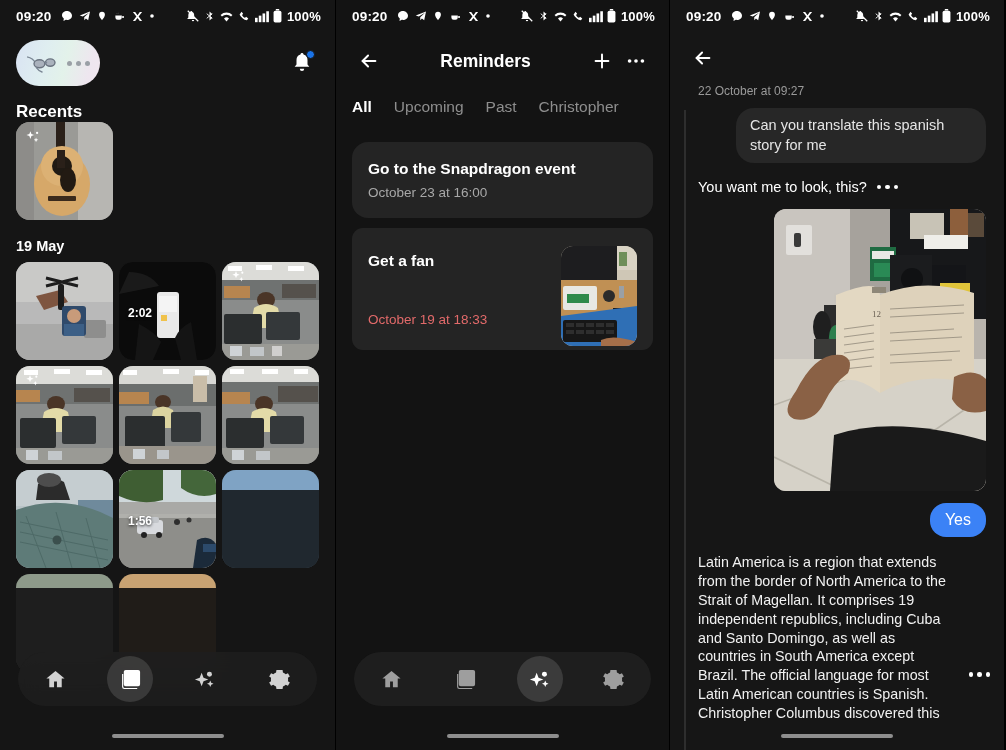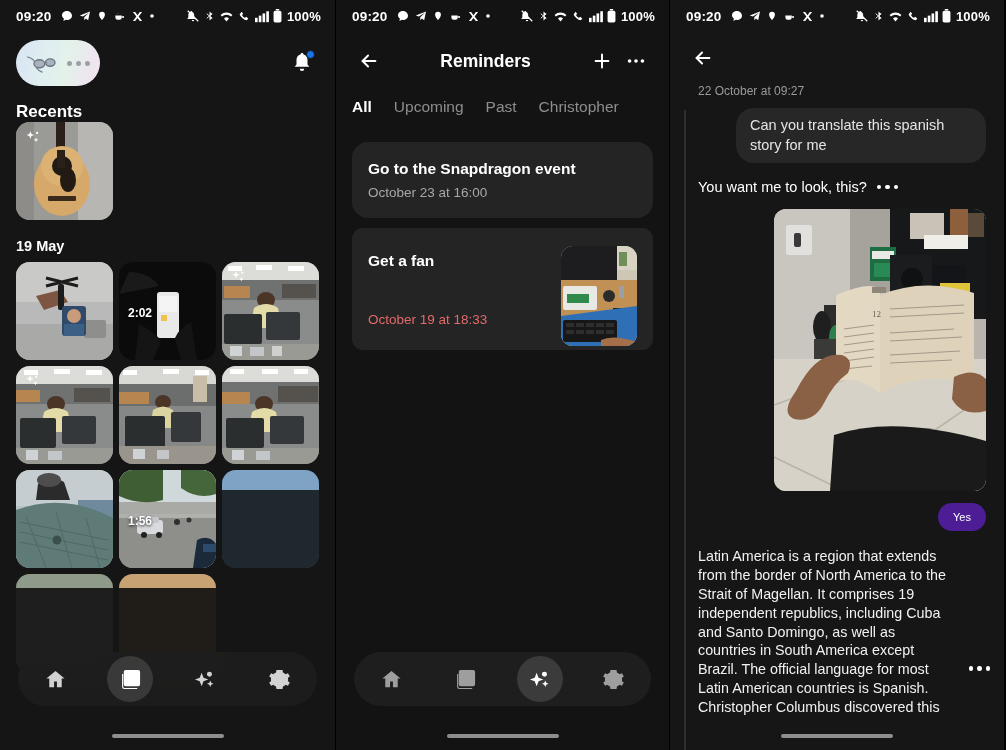--- a/index.html
+++ b/index.html
@@ -93,22 +93,22 @@
                  background: #2e2e2e; }
   .ts { color: #9a9a9a; font-size: 12px; padding: 0 0 10px 28px; }
   .bubble-user { background: #272727; color: #e5e5e5; border-radius: 18px; padding: 8px 14px;
                  font-size: 14.5px; line-height: 1.35; max-width: 250px; margin-left: auto; }
   .assist-line { color: #fff; font-size: 14.5px; display: flex; align-items: center; gap: 10px;
                  margin: 16px 0 14px 0; }
   .dots-btn { display: flex; gap: 4px; align-items: center; }
   .dots-btn i { width: 4.5px; height: 4.5px; border-radius: 50%; background: #fff; display:block; }
   .chat-photo { width: 212px; height: 282px; border-radius: 12px; overflow: hidden;
                 margin-left: auto; margin-right: 0; }
-  .bubble-yes { background: #4c1d95; color: #fff; border-radius: 16px; padding: 8px 15px;
-                font-size: 11px; display: inline-block; margin-left: auto; }
+  .bubble-yes { background: #3b82f6; color: #fff; border-radius: 16px; padding: 8px 15px;
+                font-size: 16px; display: inline-block; margin-left: auto; }
   .row-right { display: flex; justify-content: flex-end; margin-top: 12px; }
   .answer { color: #f1f1f1; font-size: 14.3px; line-height: 1.32; margin-top: 16px;
             padding-right: 40px; }
   .answer-dots { position: absolute; right: 14px; bottom: 46px; }
 
   svg.white { fill: #fff; }
 </style>
 </head>
 <body>
 

